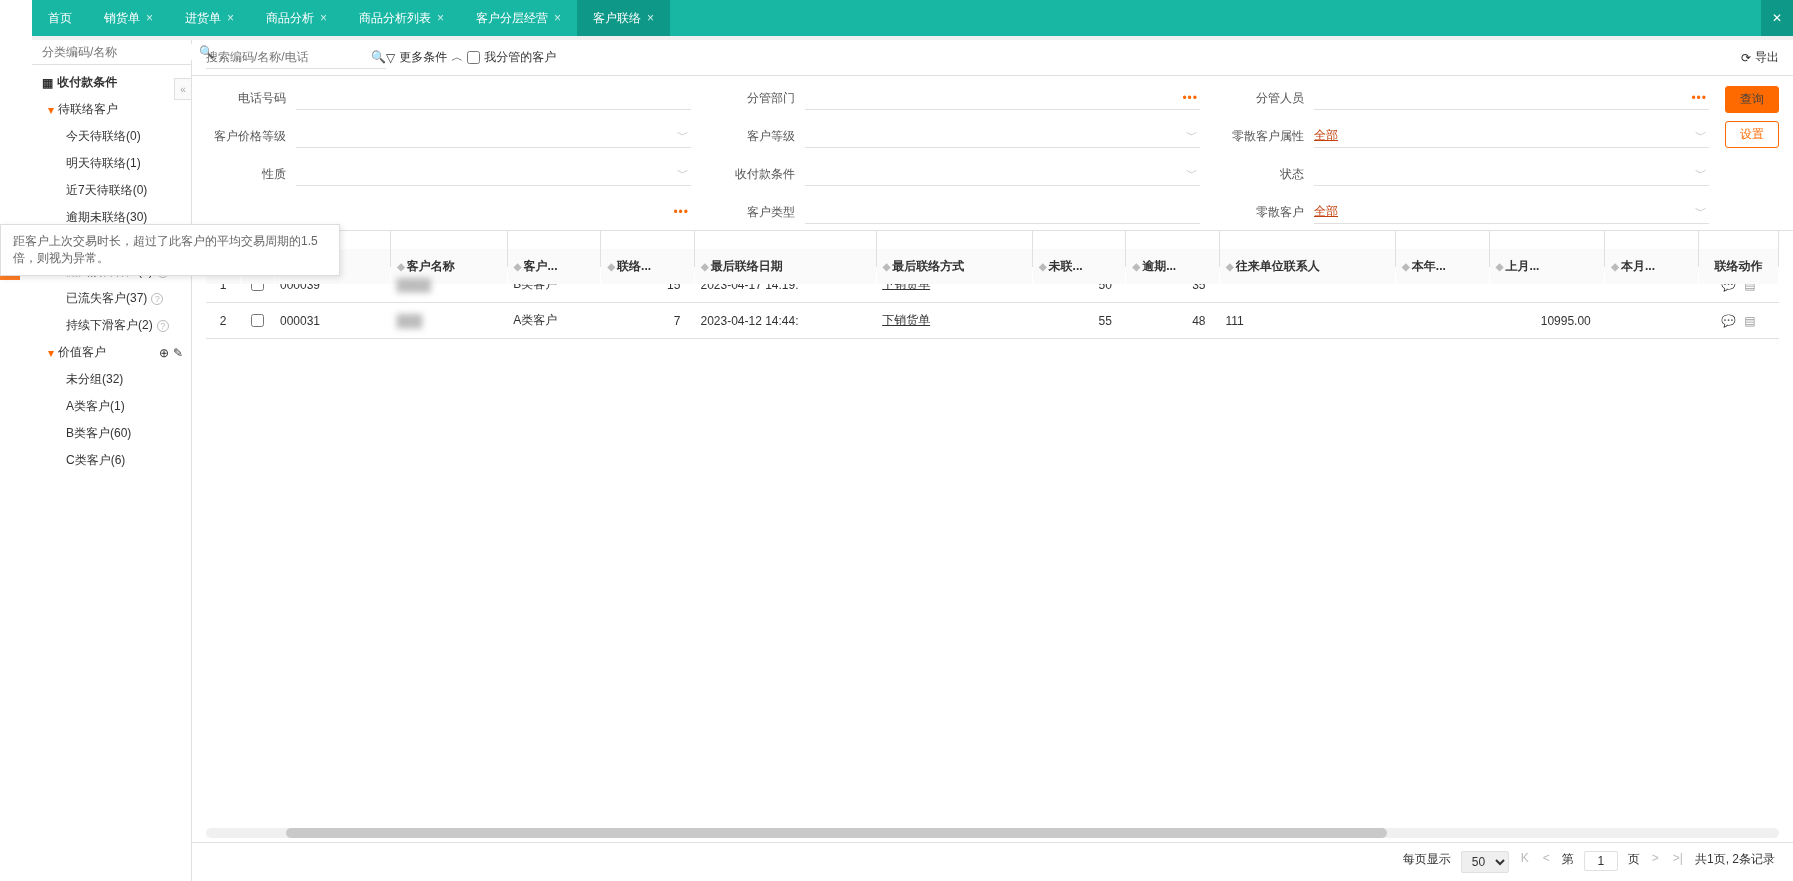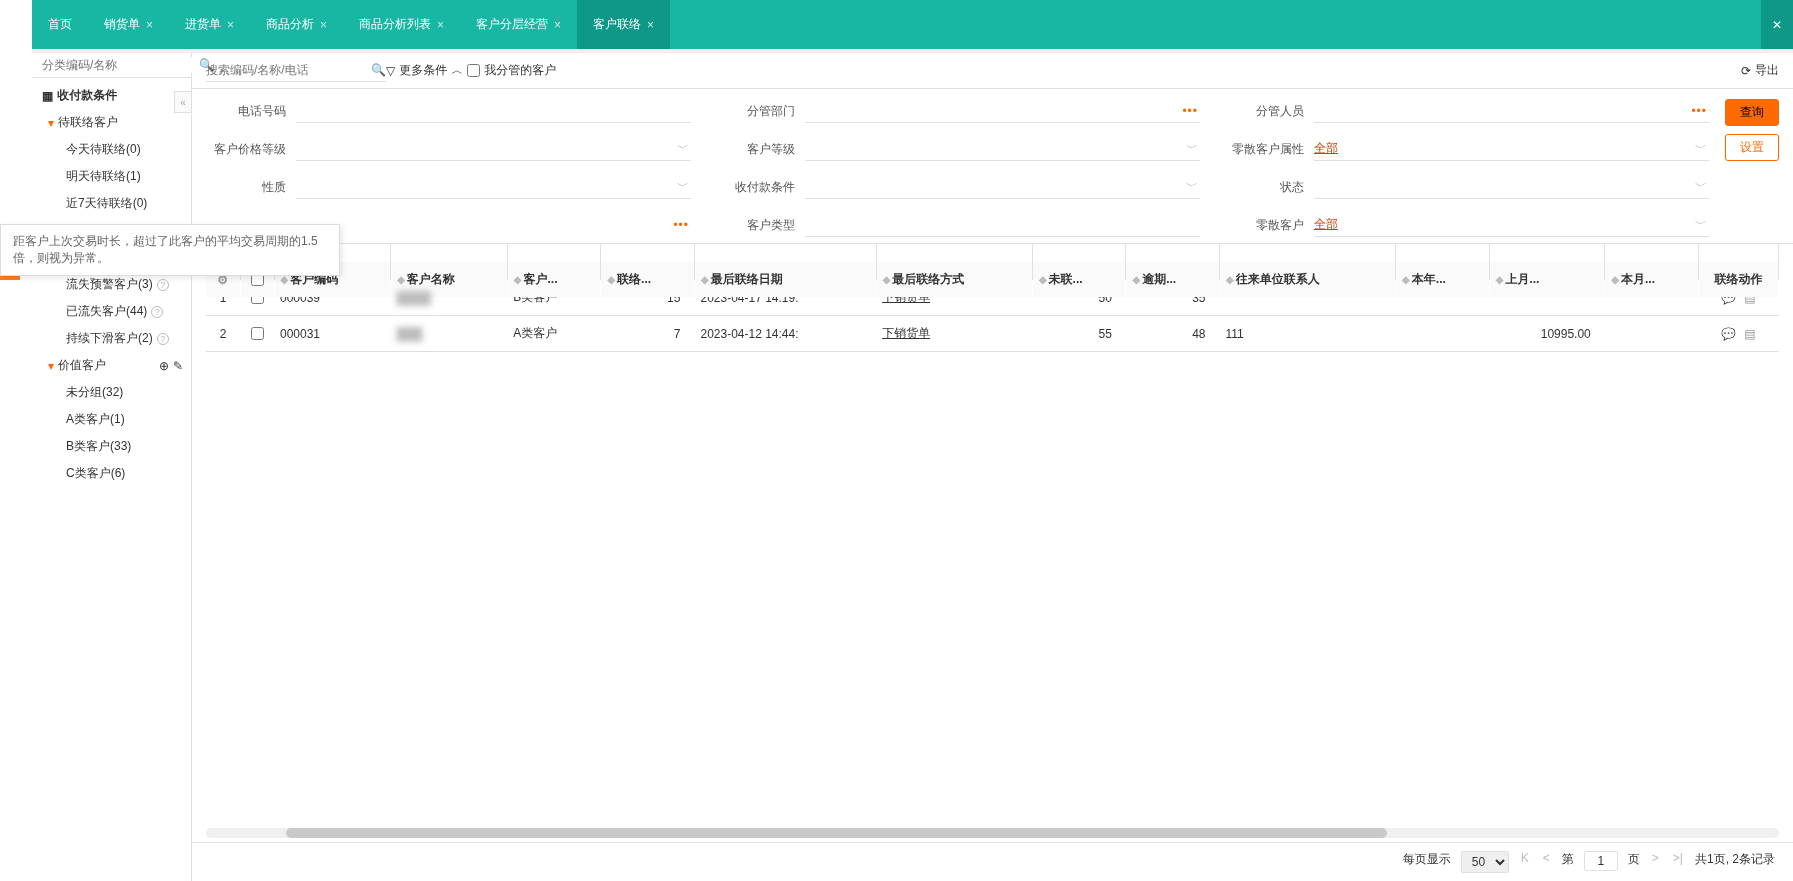--- a/index.html
+++ b/index.html
@@ -14,21 +14,21 @@
   }
   *{box-sizing:border-box;font-family:"Microsoft YaHei","PingFang SC",Arial,sans-serif;font-size:12px;color:var(--text);}
   html,body{margin:0;padding:0;background:#fff;height:100%;}
   body{display:flex;flex-direction:column;}
 
   
   .left-edge{position:fixed;left:0;top:0;width:32px;height:100%;background:#fff;z-index:0;}
   .left-edge .block1{position:absolute;left:0;top:240px;width:20px;height:40px;background:#ff7c24;}
 
   
-  .tabbar{display:flex;align-items:stretch;background:var(--teal);height:49px;margin-left:32px;position:relative;}
+  .tabbar{display:flex;align-items:stretch;background:var(--teal);height:36px;margin-left:32px;position:relative;}
   .tab{display:flex;align-items:center;padding:0 16px;color:#fff;white-space:nowrap;cursor:pointer;}
   .tab.active{background:var(--teal-dark);}
   .tab .x{margin-left:6px;color:#cdeee9;font-size:12px;}
   .tabbar .close-all{margin-left:auto;width:32px;display:flex;align-items:center;justify-content:center;color:#fff;background:var(--teal-dark);cursor:pointer;}
 
   .workspace{display:flex;flex:1;min-height:0;border-top:4px solid #f0f0f0;margin-left:32px;}
 
   
   .sidebar{width:160px;border-right:1px solid var(--border);display:flex;flex-direction:column;position:relative;background:#fff;}
   .side-search{display:flex;align-items:center;border-bottom:1px solid var(--border);padding:4px 8px;}
@@ -64,21 +64,21 @@
   .filters{flex:1;display:grid;grid-template-columns:repeat(3,minmax(0,1fr));row-gap:14px;column-gap:24px;}
   .field{display:flex;align-items:center;}
   .field .lbl{width:90px;text-align:right;color:#555;padding-right:10px;white-space:nowrap;}
   .field .ctl{flex:1;position:relative;border-bottom:1px solid var(--border);height:24px;display:flex;align-items:center;}
   .field .ctl .val{color:#c2410c;text-decoration:underline;}
   .field .ctl .caret{position:absolute;right:2px;color:#bbb;}
   .field .ctl .dots{position:absolute;right:2px;color:var(--orange);letter-spacing:1px;}
   .field.noline .ctl{border-bottom:none;}
   .filter-actions{width:70px;display:flex;flex-direction:column;gap:8px;align-items:flex-end;padding-left:16px;}
   .btn{border-radius:3px;padding:4px 14px;cursor:pointer;text-align:center;}
-  .btn.primary{background:var(--orange);color:#000000;border:1px solid var(--orange);}
+  .btn.primary{background:var(--orange);color:#404040;border:1px solid var(--orange);}
   .btn.outline{background:#fff;color:var(--orange);border:1px solid var(--orange);}
 
   
   .tooltip{position:fixed;left:0;top:224px;background:#fff;border:1px solid #ddd;box-shadow:2px 2px 6px rgba(0,0,0,.1);padding:8px 12px;color:#666;z-index:50;max-width:340px;}
 
   
   .table-wrap{flex:1;overflow:auto;padding:0 14px;}
   table{border-collapse:collapse;width:100%;min-width:1300px;}
   th,td{border-bottom:1px solid var(--border);padding:8px 6px;text-align:left;white-space:nowrap;}
   thead th{background:#fafafa;position:sticky;top:18px;border-right:1px solid var(--border);}
@@ -149,40 +149,40 @@
         </div>
         <div class="tree-item leaf active">
           <span>回购异常客户(2)</span>
           <span class="help">?</span>
         </div>
         <div class="tree-item leaf">
           <span>流失预警客户(3)</span>
           <span class="help">?</span>
         </div>
         <div class="tree-item leaf">
-          <span>已流失客户(44)</span>
+          <span>已流失客户(37)</span>
           <span class="help">?</span>
         </div>
         <div class="tree-item leaf">
           <span>持续下滑客户(2)</span>
           <span class="help">?</span>
         </div>
         <div class="tree-item group">
           <span class="caret">▾</span>
           <span>价值客户</span>
           <span class="edit-icons"><span>⊕</span><span>✎</span></span>
         </div>
         <div class="tree-item leaf">
           <span>未分组(32)</span>
         </div>
         <div class="tree-item leaf">
           <span>A类客户(1)</span>
         </div>
         <div class="tree-item leaf">
-          <span>B类客户(33)</span>
+          <span>B类客户(60)</span>
         </div>
         <div class="tree-item leaf">
           <span>C类客户(6)</span>
         </div>
       </div>
   </div>
 
   <div class="main">
     <div class="toolbar">
       <div class="search">

